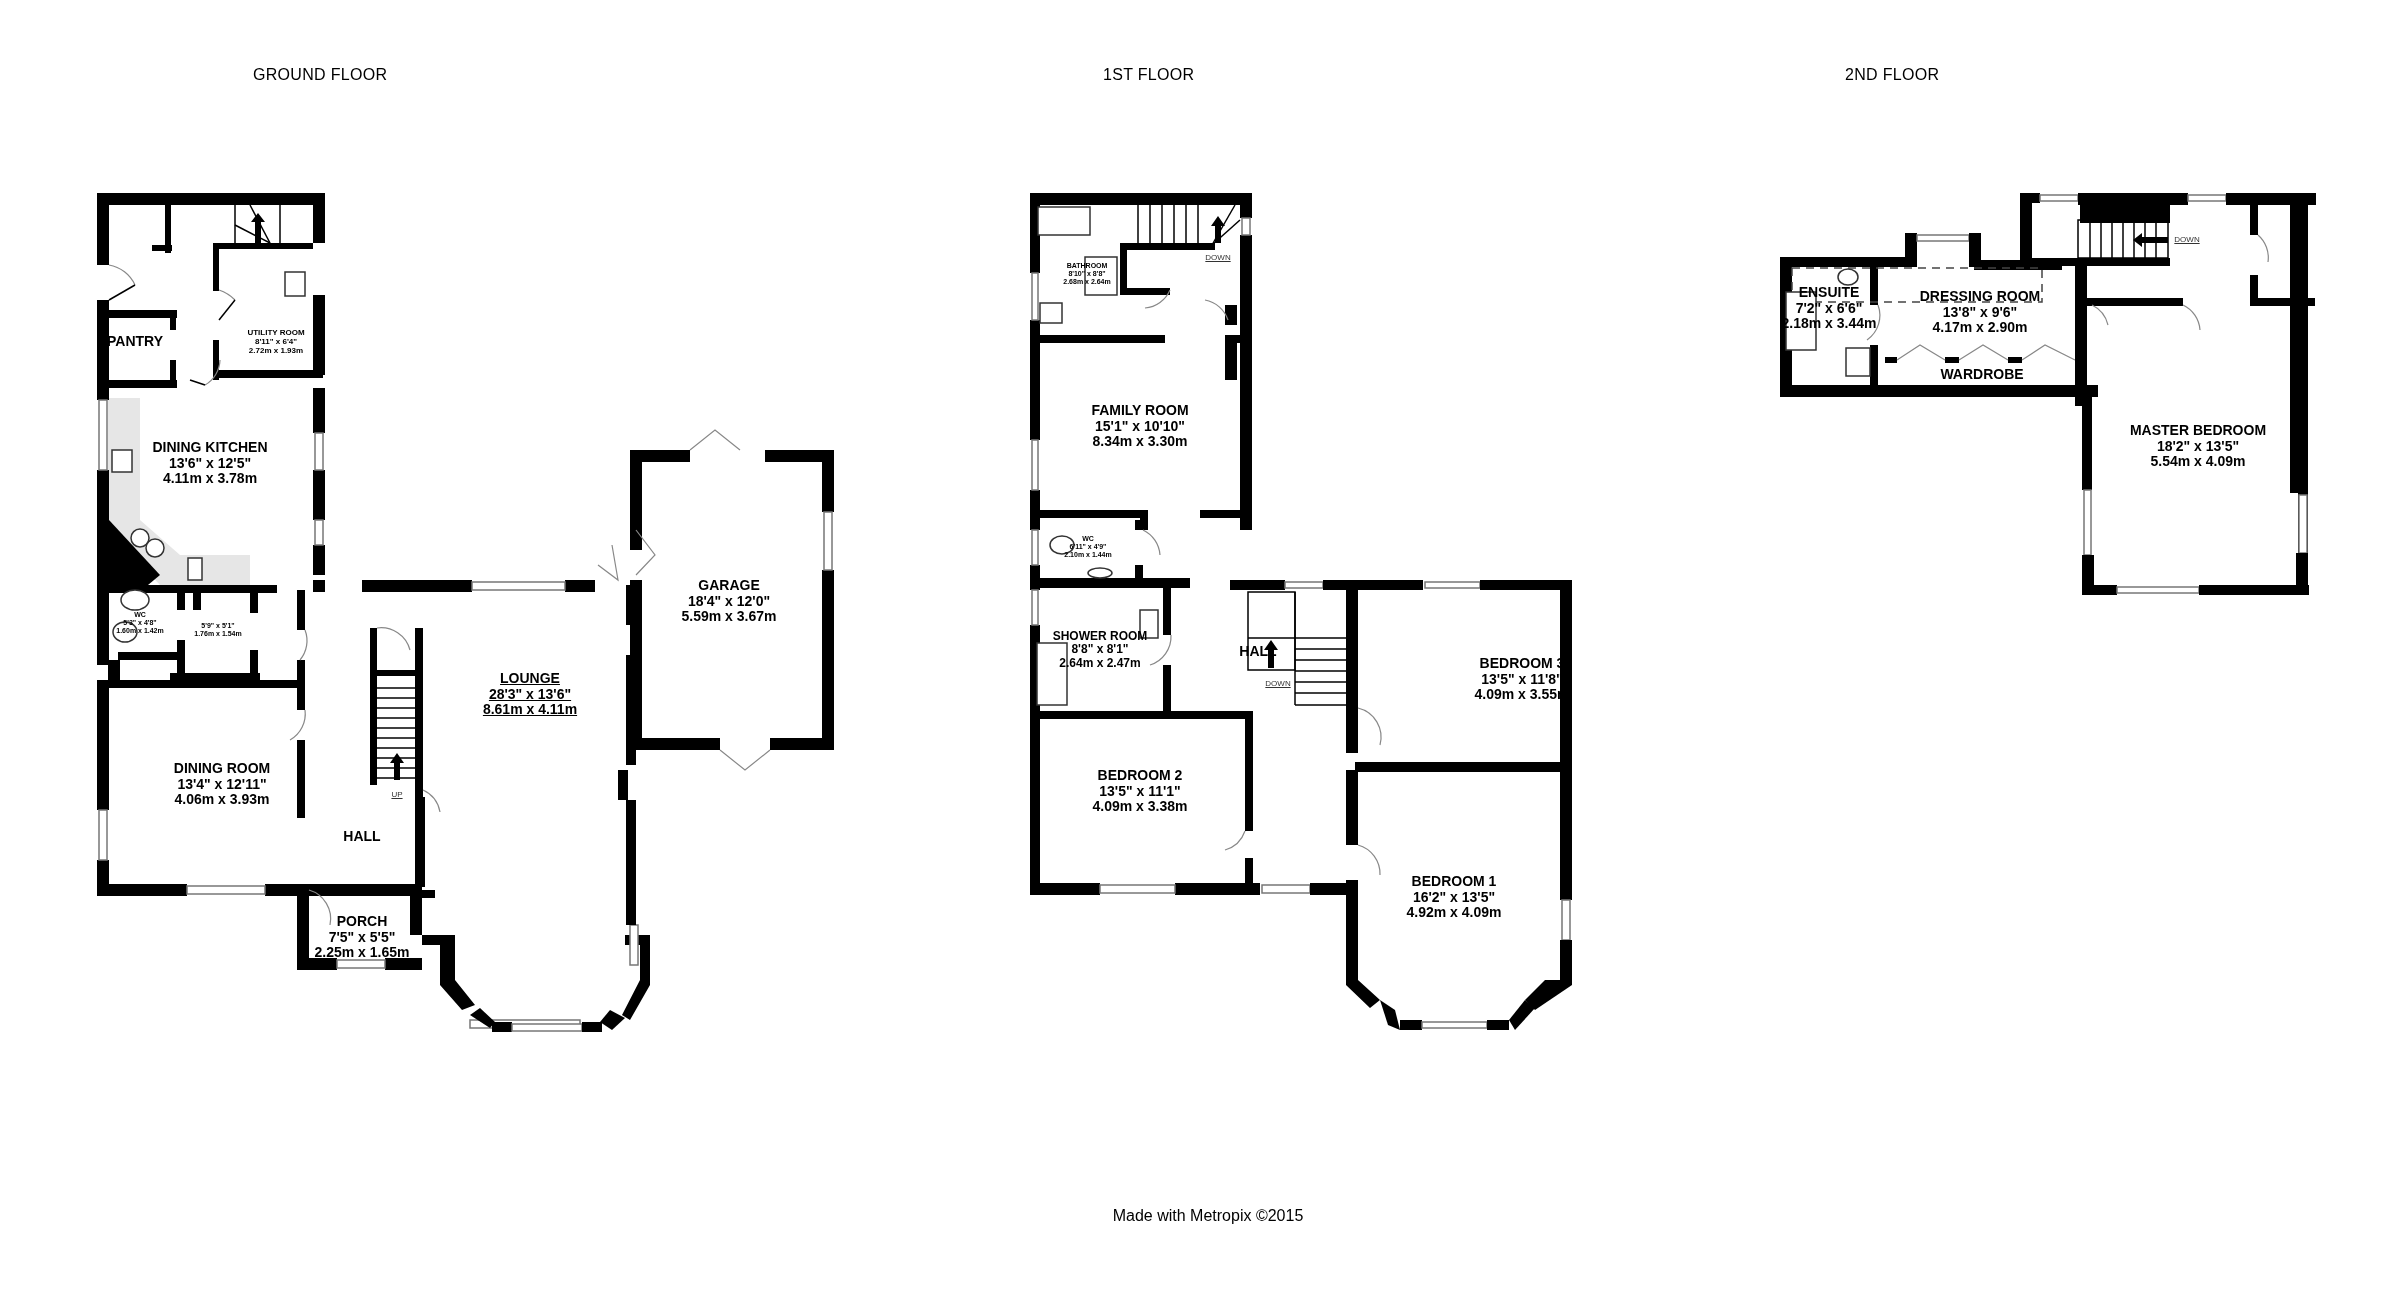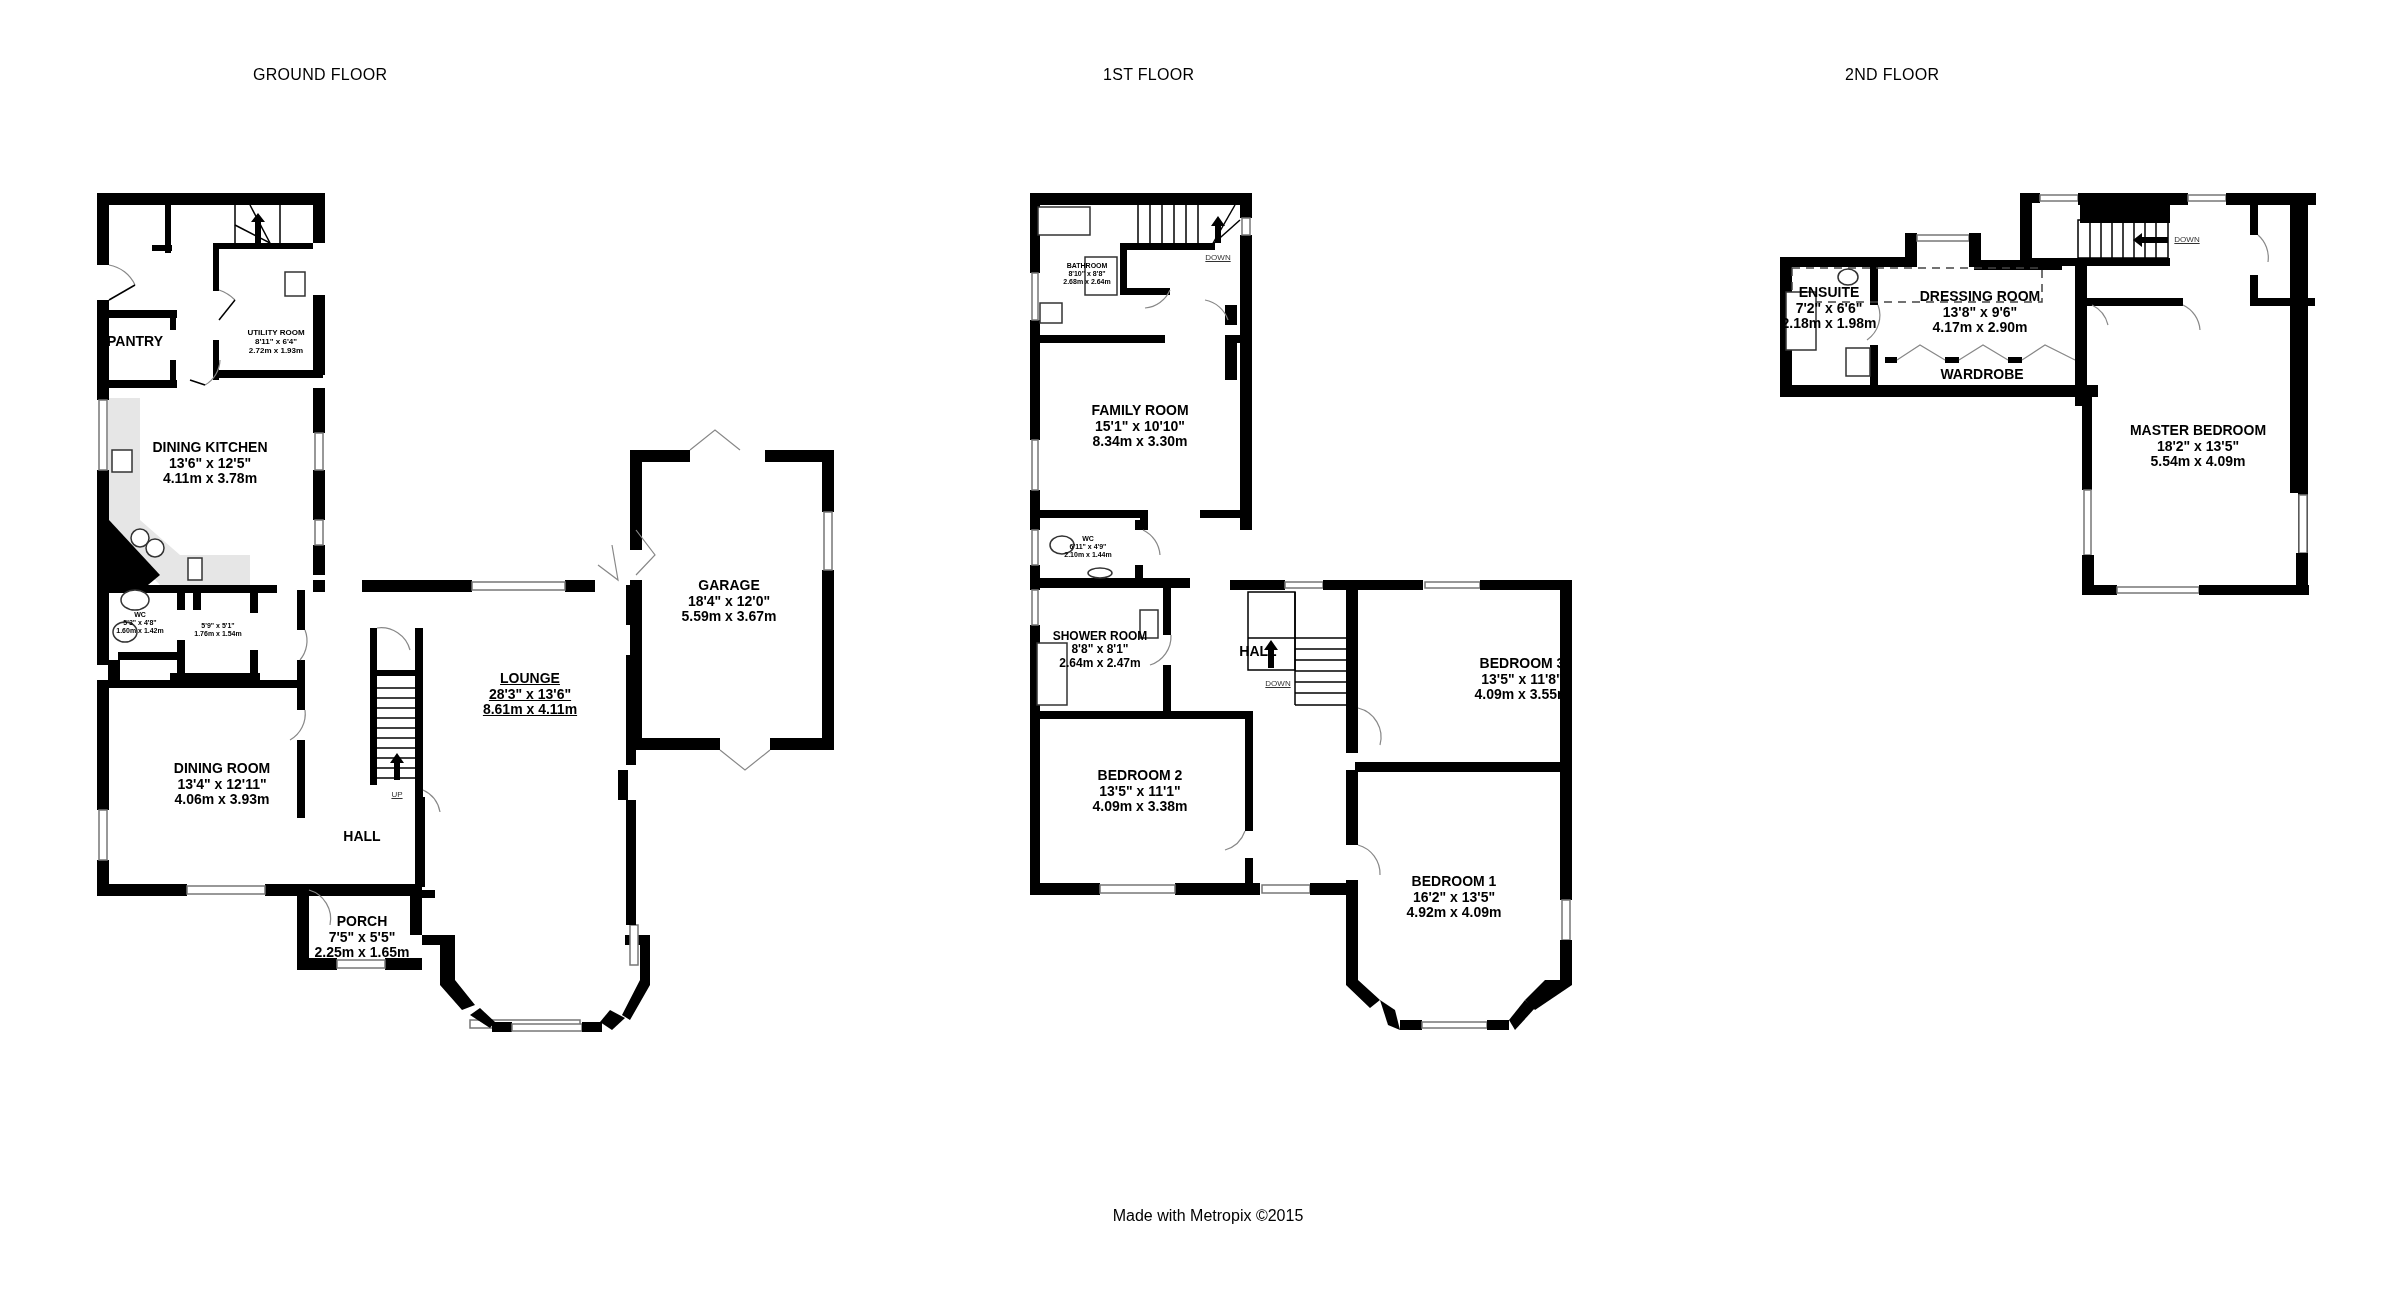--- a/index.html
+++ b/index.html
@@ -434,21 +434,21 @@
 </div>
 <div class="label md" style="left:1454px; top:874px;">
   <div>BEDROOM 1</div>
   <div>16'2"  x 13'5"</div>
   <div>4.92m  x 4.09m</div>
 </div>
 
 <div class="label sm" style="left:1829px; top:285px; font-size:14px;">
   <div>ENSUITE</div>
   <div>7'2"  x 6'6"</div>
-  <div>2.18m  x 1.98m</div>
+  <div>2.18m  x 3.44m</div>
 </div>
 <div class="label md" style="left:1980px; top:289px;">
   <div>DRESSING ROOM</div>
   <div>13'8"  x 9'6"</div>
   <div>4.17m  x 2.90m</div>
 </div>
 <div class="label md" style="left:1982px; top:367px;">
   <div>WARDROBE</div>
 </div>
 <div class="stair-txt" style="left:2187px; top:235px;">DOWN</div>

